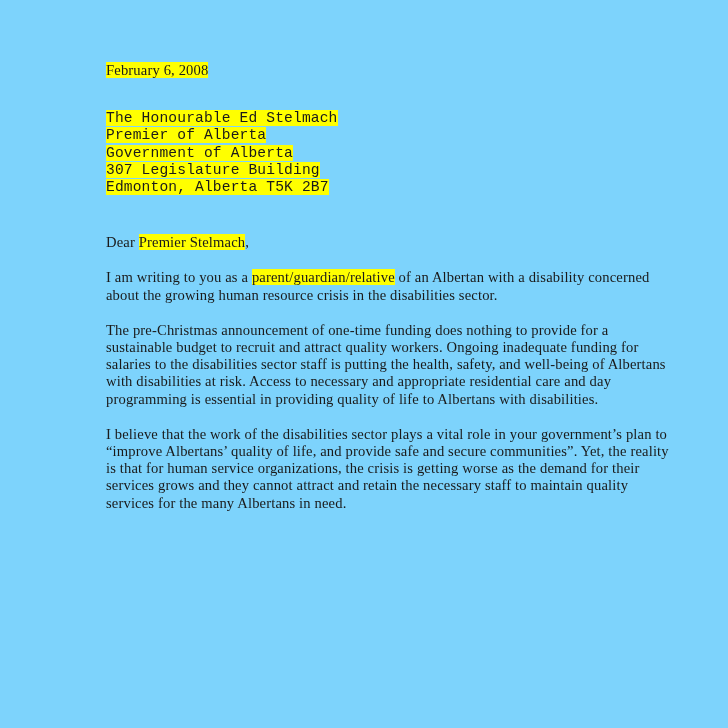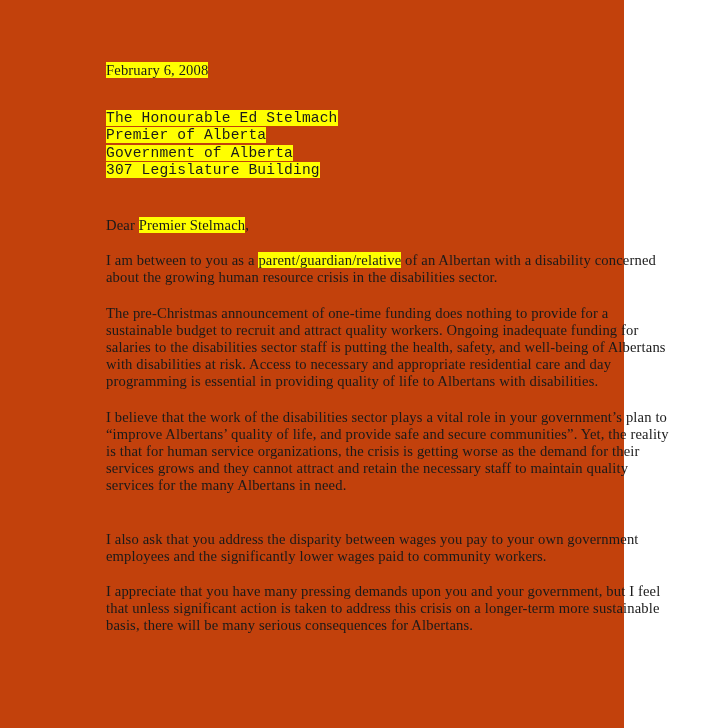--- a/index.html
+++ b/index.html
@@ -10,23 +10,23 @@
   body {
     width: 728px;
     height: 728px;
     overflow: hidden;
     font-family: "Liberation Serif", "DejaVu Serif", serif;
     color: #1a1a1a;
   }
 
   .page {
     position: relative;
-    width: 624px;
+    width: 728px;
     height: 728px;
-    background: #c2410c;
+    background: #7dd3fc;
     box-sizing: border-box;
   }
 
   .letter {
     position: absolute;
     left: 106px;
     top: 62px;
     width: 566px;
   }
 
@@ -69,44 +69,43 @@
   <div class="letter">
 
     <div class="line date-block"><span class="hl">February 6, 2008</span></div>
 
     <div class="gap-lg"></div>
 
     <div class="line addr-line"><span class="hl">The Honourable Ed Stelmach</span></div>
     <div class="line addr-line"><span class="hl">Premier of Alberta</span></div>
     <div class="line addr-line"><span class="hl">Government of Alberta</span></div>
     <div class="line addr-line"><span class="hl">307 Legislature Building</span></div>
+    <div class="line addr-line"><span class="hl">Edmonton, Alberta  T5K 2B7</span></div>
 
     <div class="gap-xl"></div>
 
     <div class="line"><span>Dear </span><span class="hl">Premier Stelmach</span><span>,</span></div>
 
     <div class="gap-md"></div>
 
-    <p class="para"><span>I am between to you as a </span><span class="hl">parent/guardian/relative</span><span> of an Albertan with a disability concerned about the growing human resource crisis in the disabilities sector.</span></p>
+    <p class="para"><span>I am writing to you as a </span><span class="hl">parent/guardian/relative</span><span> of an Albertan with a disability concerned about the growing human resource crisis in the disabilities sector.</span></p>
 
     <div class="gap-md"></div>
 
     <p class="para">The pre-Christmas announcement of one-time funding does nothing to provide for a sustainable budget to recruit and attract quality workers. Ongoing inadequate funding for salaries to the disabilities sector staff is putting the health, safety, and well-being of Albertans with disabilities at risk. Access to necessary and appropriate residential care and day programming is essential in providing quality of life to Albertans with disabilities.</p>
 
     <div class="gap-md"></div>
 
     <p class="para">I believe that the work of the disabilities sector plays a vital role in your government’s plan to “improve Albertans’ quality of life, and provide safe and secure communities”. Yet, the reality is that for human service organizations, the crisis is getting worse as the demand for their services grows and they cannot attract and retain the necessary staff to maintain quality services for the many Albertans in need.</p>
 
     <div class="gap-md"></div>
 
 
     <div class="gap-md"></div>
 
-    <p class="para">I also ask that you address the disparity between wages you pay to your own government employees and the significantly lower wages paid to community workers.</p>
 
     <div class="gap-md"></div>
 
-    <p class="para">I appreciate that you have many pressing demands upon you and your government, but I feel that unless significant action is taken to address this crisis on a longer-term more sustainable basis, there will be many serious consequences for Albertans.</p>
 
     <div class="gap-xl"></div>
 
   </div>
 </div>
 
 </body></html>

